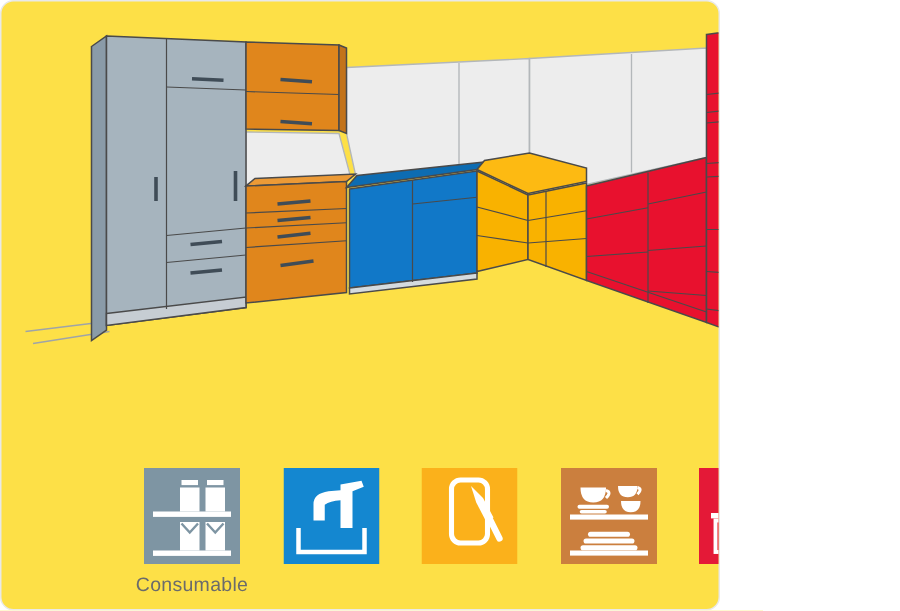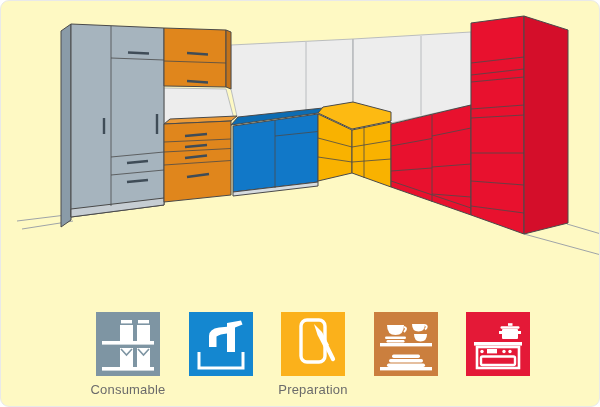--- a/index.html
+++ b/index.html
@@ -1,17 +1,17 @@
 <!DOCTYPE html>
 <html><head>
 <meta charset="utf-8">
 <style>
   html,body{margin:0;padding:0;background:#ffffff;}
   .page{
-    position:relative;width:600px;height:407px;background:#fef9c3;
+    position:relative;width:480px;height:407px;background:#fde047;
     border-radius:9px;border:1px solid #e9e9e9;box-sizing:border-box;
     overflow:hidden;font-family:"Liberation Sans", sans-serif;
   }
   .kitchen{position:absolute;left:0;top:0;}
   .ln{fill:none;stroke-width:0.9;}
   .thin{stroke-width:0.8;}
   .legend-item{position:absolute;width:120px;top:311px;text-align:center;}
   .legend-icon{display:block;margin:0 auto;width:64px;height:64px;}
   .legend-label{margin-top:6px;font-size:13px;color:#6b6b6b;letter-spacing:0.2px;}
   .wfill{fill:#ffffff;}
@@ -161,21 +161,20 @@
       </svg>
     </div>
 
     <div class="legend-item" style="left:252px">
       <svg class="legend-icon" viewBox="0 0 64 64">
         <rect x="0" y="0" width="64" height="64" fill="#FBB11B"></rect>
         <rect class="wstroke" stroke-width="3.4" x="20" y="8" width="24" height="42" rx="6"></rect>
         <polygon class="wfill" points="33,12 41,20 48,33 43,35.5 36.5,23"></polygon>
         <line class="wstroke" stroke-width="4.2" stroke-linecap="round" x1="45.5" y1="34" x2="52" y2="47"></line>
       </svg>
-      <div class="legend-label">Preparation</div>
     </div>
 
     <div class="legend-item" style="left:345px">
       <svg class="legend-icon" viewBox="0 0 64 64">
         <rect x="0" y="0" width="64" height="64" fill="#CB7F3E"></rect>
         <rect class="wfill" x="6" y="31" width="52" height="3.4"></rect>
         <rect class="wfill" x="6" y="55" width="52" height="3.4"></rect>
         <path class="wfill" d="M13,13 L30,13 Q30,23 21.5,23 Q13,23 13,13 Z"></path>
         <path class="wstroke" stroke-width="2" d="M30,15 q4,1 0,5"></path>
         <rect class="wfill" x="11" y="24.5" width="21" height="2.6" rx="1.3"></rect>

